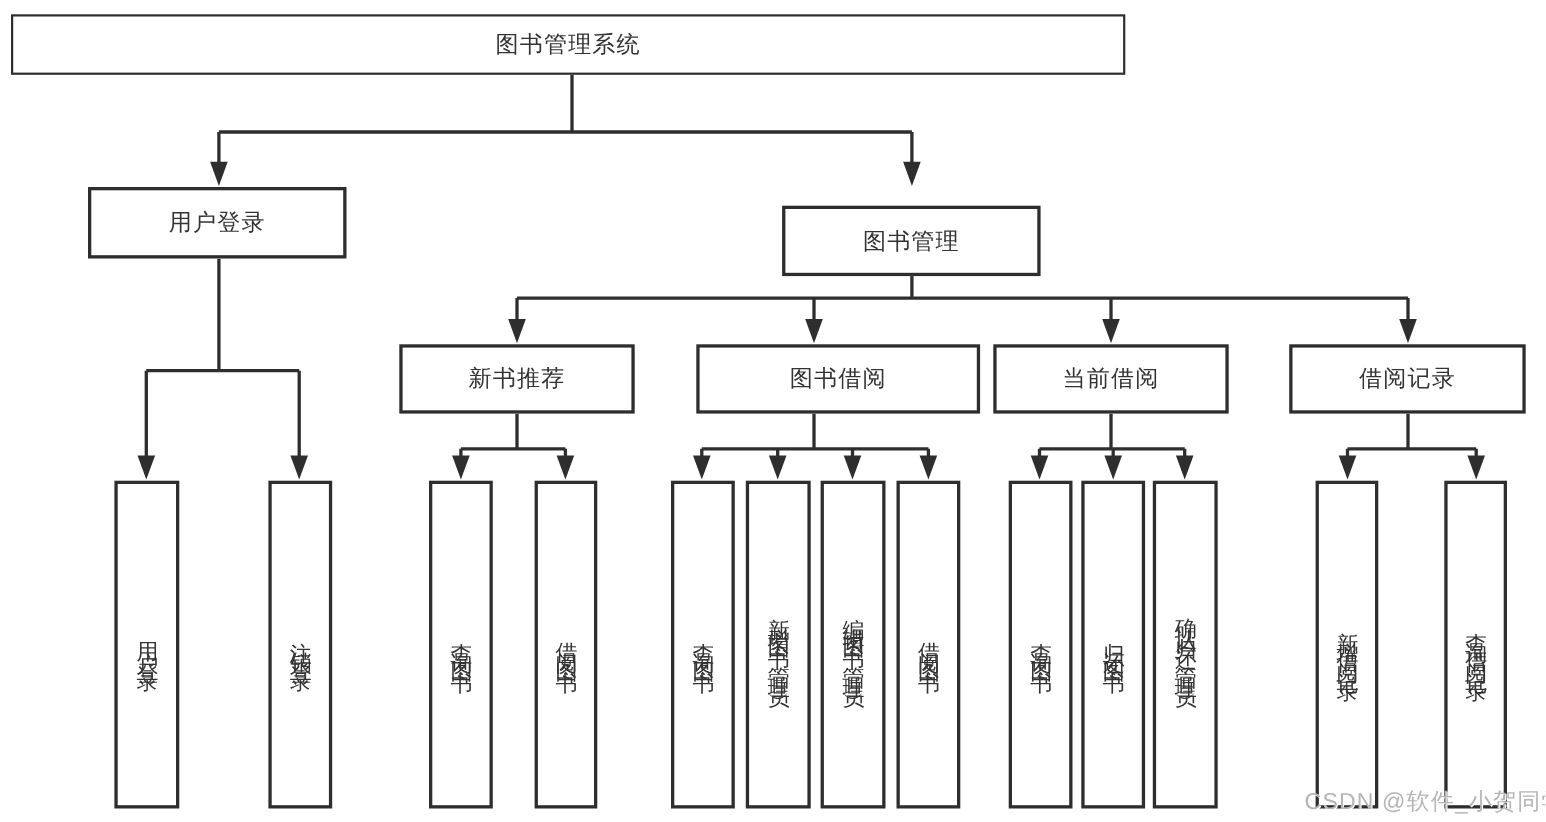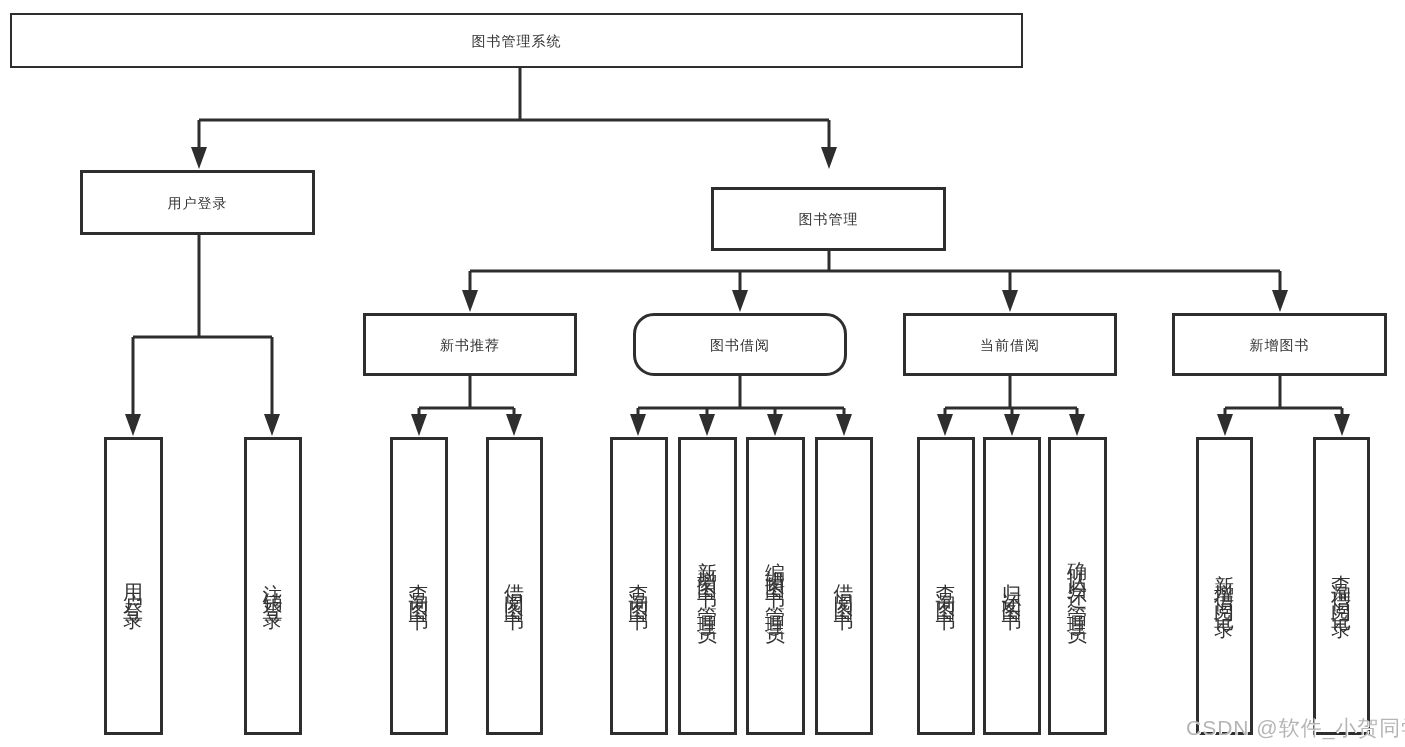--- a/index.html
+++ b/index.html
@@ -25,21 +25,21 @@
   .node{
     position:absolute;
     box-sizing:border-box;
     background:var(--box-bg);
     border:3px solid var(--line-color);
     display:flex;align-items:center;justify-content:center;
     z-index:2;
   }
   .node.root{border-width:2px;}
   .hlabel{
-    font-size:14px;
+    font-size:21px;
     letter-spacing:1px;
     white-space:nowrap;
     line-height:1;
   }
   .vbox .vlabel{
     writing-mode:vertical-rl;
     text-orientation:mixed;
     font-size:20px;
     line-height:1;
     letter-spacing:9px;
@@ -104,28 +104,28 @@
   <div class="node" style="left:80px;top:170px;width:235px;height:65px;">
     <span class="hlabel">用户登录</span>
   </div>
   <div class="node" style="left:711px;top:170px;width:235px;height:64px;margin-top:17px;">
     <span class="hlabel">图书管理</span>
   </div>
 
   <div class="node" style="left:363px;top:313px;width:214px;height:63px;text-align:right;">
     <span class="hlabel">新书推荐</span>
   </div>
-  <div class="node" style="left:633px;top:313px;width:214px;height:63px;border-radius:21px;">
+  <div class="node" style="left:633px;top:313px;width:258px;height:63px;">
     <span class="hlabel">图书借阅</span>
   </div>
   <div class="node" style="left:903px;top:313px;width:214px;height:63px;">
     <span class="hlabel">当前借阅</span>
   </div>
   <div class="node" style="left:1172px;top:313px;width:215px;height:63px;">
-    <span class="hlabel">新增图书</span>
+    <span class="hlabel">借阅记录</span>
   </div>
 
   <div class="node vbox" style="left:104px;top:437px;width:59px;height:298px;">
     <span class="vlabel">用户登录</span>
   </div>
   <div class="node vbox" style="left:244px;top:437px;width:58px;height:298px;">
     <span class="vlabel">注销登录</span>
   </div>
 
   <div class="node vbox" style="left:390px;top:437px;width:58px;height:298px;">

